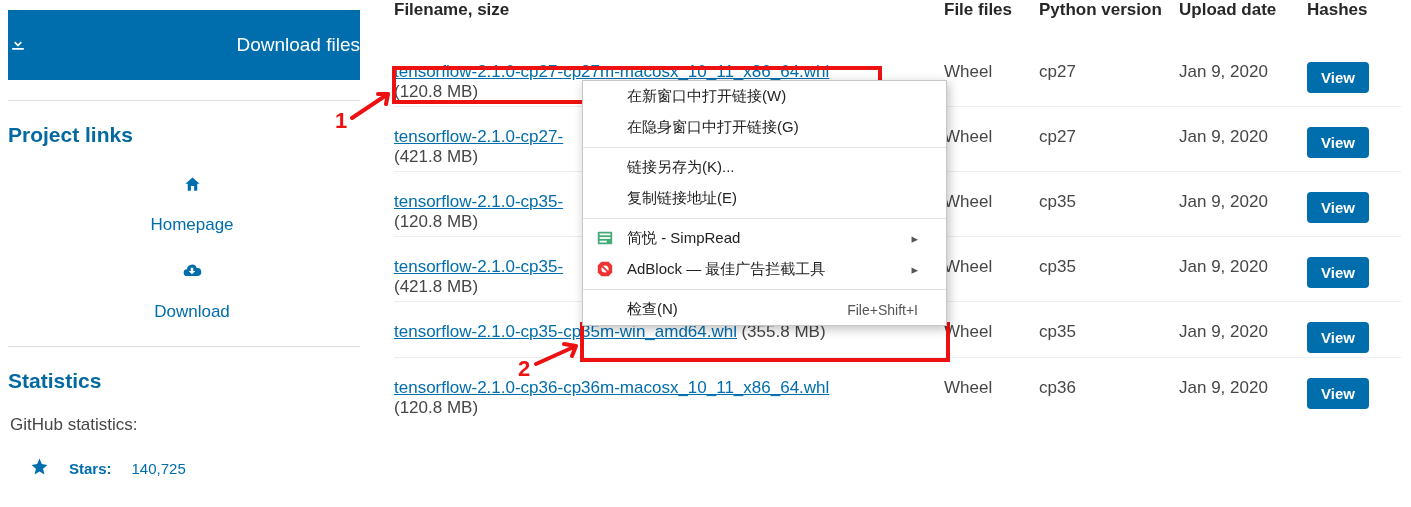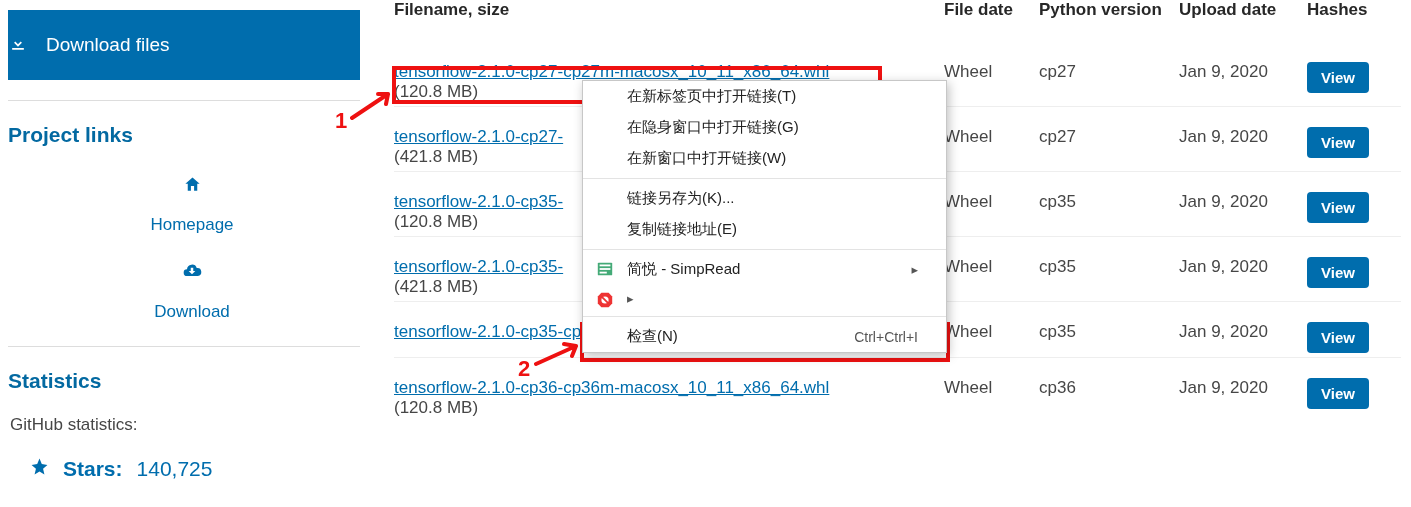--- a/index.html
+++ b/index.html
@@ -16,21 +16,21 @@
     .container { display: flex; }
     .sidebar {
       width: 370px;
       padding: 10px 10px 10px 8px;
     }
     .download-btn {
       background: #006dad;
       color: #fff;
       display: flex;
       align-items: center;
-      justify-content: flex-start;
+      justify-content: space-between;
       gap: 18px;
       height: 70px;
       font-size: 19px;
       cursor: pointer;
       margin-bottom: 20px;
     }
     .download-btn svg { fill: #fff; }
     .divider {
       border-top: 1px solid #ddd;
       margin: 18px 0 22px 0;
@@ -50,24 +50,24 @@
       font-size: 17px;
       cursor: pointer;
       margin-bottom: 14px;
       flex-direction: column;
     }
     .link-row svg { fill: #006dad; }
     .stats-sub { font-size: 17px; color: #464646; margin-bottom: 18px; padding-left: 2px;}
     .stat-row {
       display: flex;
       align-items: center;
-      gap: 14px;
+      gap: 20px;
       padding: 4px 0 4px 22px;
       color: #006dad;
-      font-size: 21px;
+      font-size: 15px;
       margin-bottom: 14px;
     }
     .stat-row svg { fill: #006dad; }
     .stat-row .label { font-weight: 600; }
     .stat-row .value { font-weight: 400; }
 
     .main { flex: 1; padding: 0 10px 0 24px; position: relative; }
     .table { width: 100%; }
     .thead { display: flex; align-items: flex-start; padding: 0 0 22px 0; }
     .th { font-weight: 600; font-size: 17px; color: #272727; }
@@ -194,21 +194,21 @@
       </span>
       <span class="label">Stars:</span>
       <span class="value">140,725</span>
     </div>
   </aside>
 
   <main class="main">
     <div class="table">
       <div class="thead">
         <div class="th col-filename">Filename, size</div>
-        <div class="th col-type">File date</div>
+        <div class="th col-type">File files</div>
         <div class="th col-python">Python version</div>
         <div class="th col-date">Upload date</div>
         <div class="th col-hashes">Hashes</div>
       </div>
       <div id="rows">
           <div class="tr">
             <div class="col-filename"><a class="filename-link">tensorflow-2.1.0-cp27-cp27m-macosx_10_11_x86_64.whl</a><br><span class="size-label"> (120.8 MB)</span></div>
             <div class="td col-type">Wheel</div>
             <div class="td col-python">cp27</div>
             <div class="td col-date">Jan 9, 2020</div>
@@ -264,27 +264,24 @@
 <div class="arrow" style="left:534px; top:340px;">
   <svg width="48" height="28">
       <path d="M2 24 L42 6 M42 6 L30 4 M42 6 L38 16" stroke="#e11" stroke-width="4" fill="none" stroke-linecap="round"></path>
     </svg>
 </div>
 <div class="anno-label anno1">1</div>
 <div class="anno-label anno2">2</div>
 
 <div class="ctxmenu">
   <div class="mi">
-      <span>在新标签页中打开链接(T)</span>
+      <span>在新窗口中打开链接(W)</span>
     </div>
   <div class="mi">
       <span>在隐身窗口中打开链接(G)</span>
-    </div>
-  <div class="mi">
-      <span>在新窗口中打开链接(W)</span>
     </div>
   <div class="sep"></div>
   <div class="mi">
       <span>链接另存为(K)...</span>
     </div>
   <div class="mi">
       <span>复制链接地址(E)</span>
     </div>
   <div class="sep"></div>
   <div class="mi sub">
@@ -299,19 +296,20 @@
     <span>简悦 - SimpRead</span>
   </div>
   <div class="mi sub">
     <span class="micon">
       <svg width="18" height="18" viewBox="0 0 20 20">
           <polygon points="6,2 14,2 18,6 18,14 14,18 6,18 2,14 2,6" fill="#e33"></polygon>
           <circle cx="10" cy="10" r="4" fill="#fff"></circle>
           <rect x="5" y="9" width="10" height="2" fill="#e33" transform="rotate(45 10 10)"></rect>
         </svg>
     </span>
+    <span>AdBlock — 最佳广告拦截工具</span>
   </div>
   <div class="sep"></div>
   <div class="mi">
     <span>检查(N)</span>
-    <span class="shortcut">Ctrl+Ctrl+I</span>
+    <span class="shortcut">File+Shift+I</span>
   </div>
 </div>
 
 </body></html>

